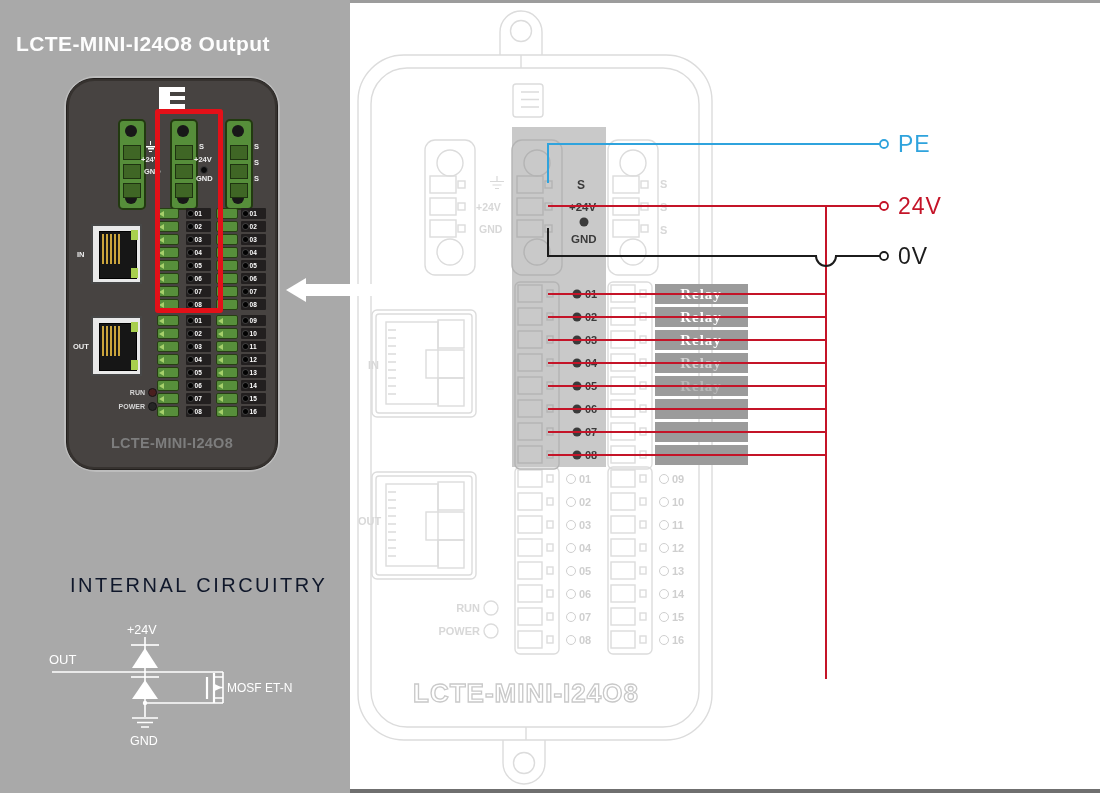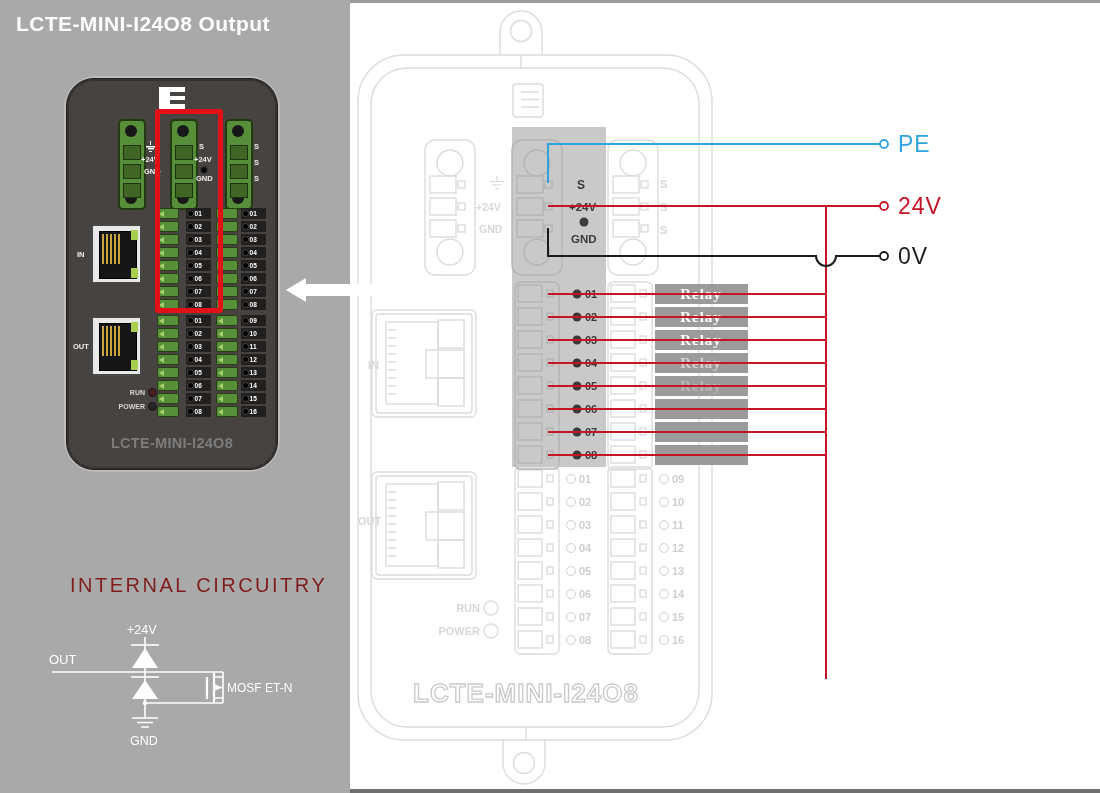--- a/index.html
+++ b/index.html
@@ -1,20 +1,20 @@
 <!DOCTYPE html>
 <html><head>
 <meta charset="utf-8">
 <style>
   html,body{margin:0;padding:0;background:#fff}
   .stage{position:relative;width:1100px;height:793px;overflow:hidden;background:#fff;
          font-family:"Liberation Sans",sans-serif}
   
   .panel-left{position:absolute;left:0;top:0;width:350px;height:793px;background:#a9a9a9}
-  .page-title{position:absolute;left:16px;top:12px;font-size:21px;font-weight:600;
+  .page-title{position:absolute;left:16px;top:32px;font-size:21px;font-weight:600;
               color:#fdfdfd;letter-spacing:.4px}
   
   .dev-wrap{position:absolute;left:64px;top:76px;width:216px;height:396px;
             background:#bdbdbd;border-radius:32px}
   .dev-body{position:absolute;left:2px;top:2px;width:210px;height:390px;background:#474341;
             border:1px solid #221f1d;border-radius:28px;box-shadow:inset 0 0 0 2px #36322f}
   .dev-logo{position:absolute;left:92px;top:8px;width:26px;height:24px;background:#fff}
   .dev-logo i{position:absolute;right:0;width:15px;height:4px;background:#474341;display:block}
   .dev-logo i.n1{top:5px}.dev-logo i.n2{top:13px}
   .conn{position:absolute;width:24px;height:87px;background:#568e3a;border:2px solid #223a10;
@@ -53,21 +53,21 @@
   .rj45 .led.t{top:4px}.rj45 .led.b{bottom:4px}
   .runpow{position:absolute;font-size:7px;font-weight:bold;color:#d6d6d6;width:48px;text-align:right}
   .ledc{position:absolute;width:7px;height:7px;border-radius:50%;border:1px solid #151515}
   .dev-model{position:absolute;left:0;top:356px;width:100%;text-align:center;font-size:14.5px;
              font-weight:bold;color:#7d7d7d;letter-spacing:.3px}
   .arrow{position:absolute;left:222px;top:202px;z-index:6}
   .arrow .head{width:0;height:0;border-top:12px solid transparent;border-bottom:12px solid transparent;
                border-right:20px solid #fff}
   .arrow .tail{position:absolute;left:19px;top:6px;width:109px;height:12px;background:#fff}
   
-  .circ-title{position:absolute;left:70px;top:574px;font-size:20px;color:#7f1d1d;letter-spacing:2.5px}
+  .circ-title{position:absolute;left:70px;top:574px;font-size:20px;color:#0f172a;letter-spacing:2.5px}
   .schematic{position:absolute;left:35px;top:605px}
   
   .panel-right{position:absolute;left:350px;top:0;width:750px;height:793px;background:#fff}
   .bar-top{position:absolute;left:0;top:0;width:750px;height:3px;background:#9c9c9c}
   .bar-bottom{position:absolute;left:0;top:789px;width:750px;height:4px;background:#6f6f6f}
   .olabels{position:absolute;display:flex;flex-direction:column;gap:4px;z-index:3}
   .o-row{height:19px;display:flex;align-items:center;gap:3px;color:#cfcfcf;font-size:11px;font-weight:bold}
   .o-circ{width:10px;height:10px;border:1.5px solid #cfcfcf;border-radius:50%;box-sizing:border-box;flex:none}
 </style>
 </head>

